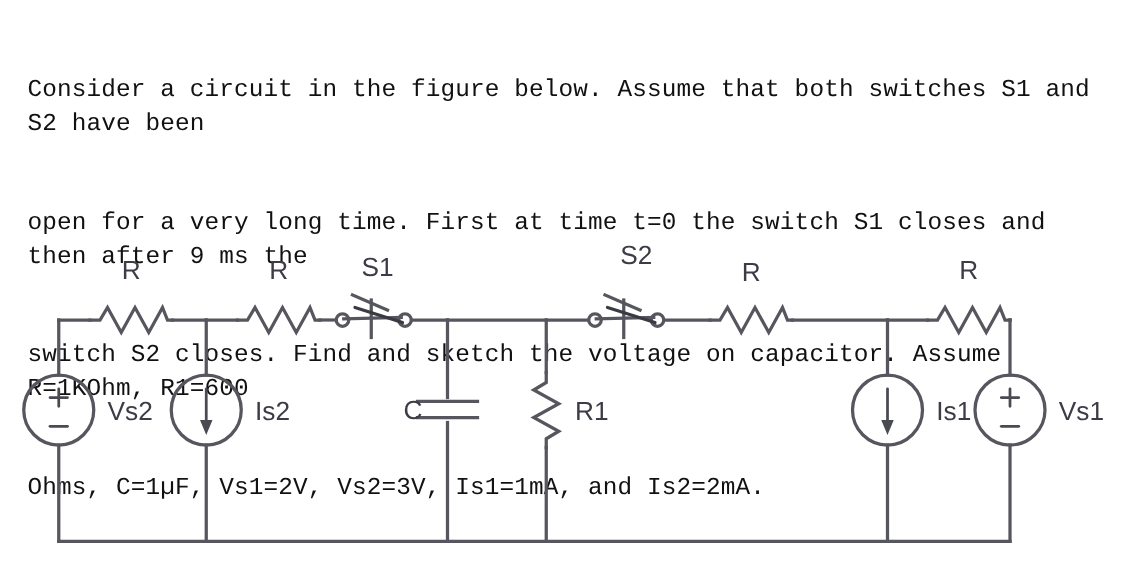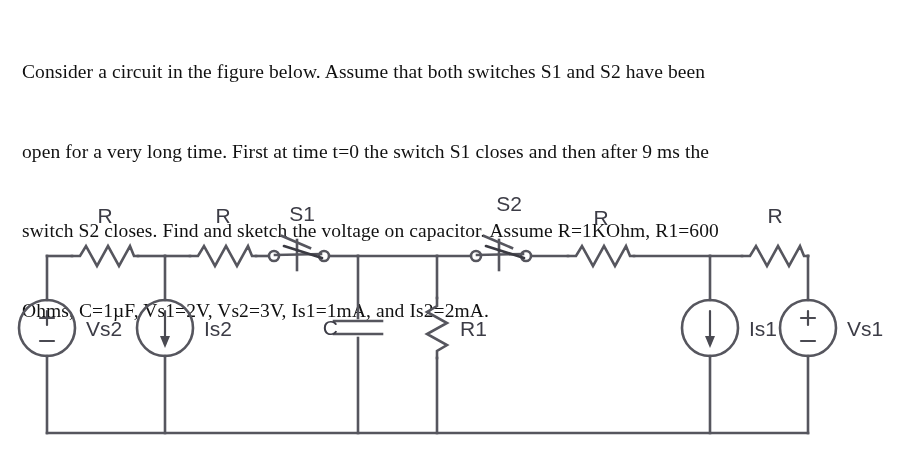--- a/index.html
+++ b/index.html
@@ -14,21 +14,21 @@
     position: relative;
     overflow: hidden;
     font-family: "Liberation Serif", serif;
     color: #1a1a1a;
   }
   #problem-text {
     position: absolute;
     left: 22px;
     top: 6px;
     width: 862px;
-    font-family: Liberation Serif, serif;
+    font-family: Liberation Mono, monospace;
     font-size: 19.5px;
     line-height: 26.5px;
     color: #111111;
     letter-spacing: 0.1px;
     white-space: pre-wrap;
   }
   #problem-text .ln {
     display: block;
   }
   #circuit-figure {

